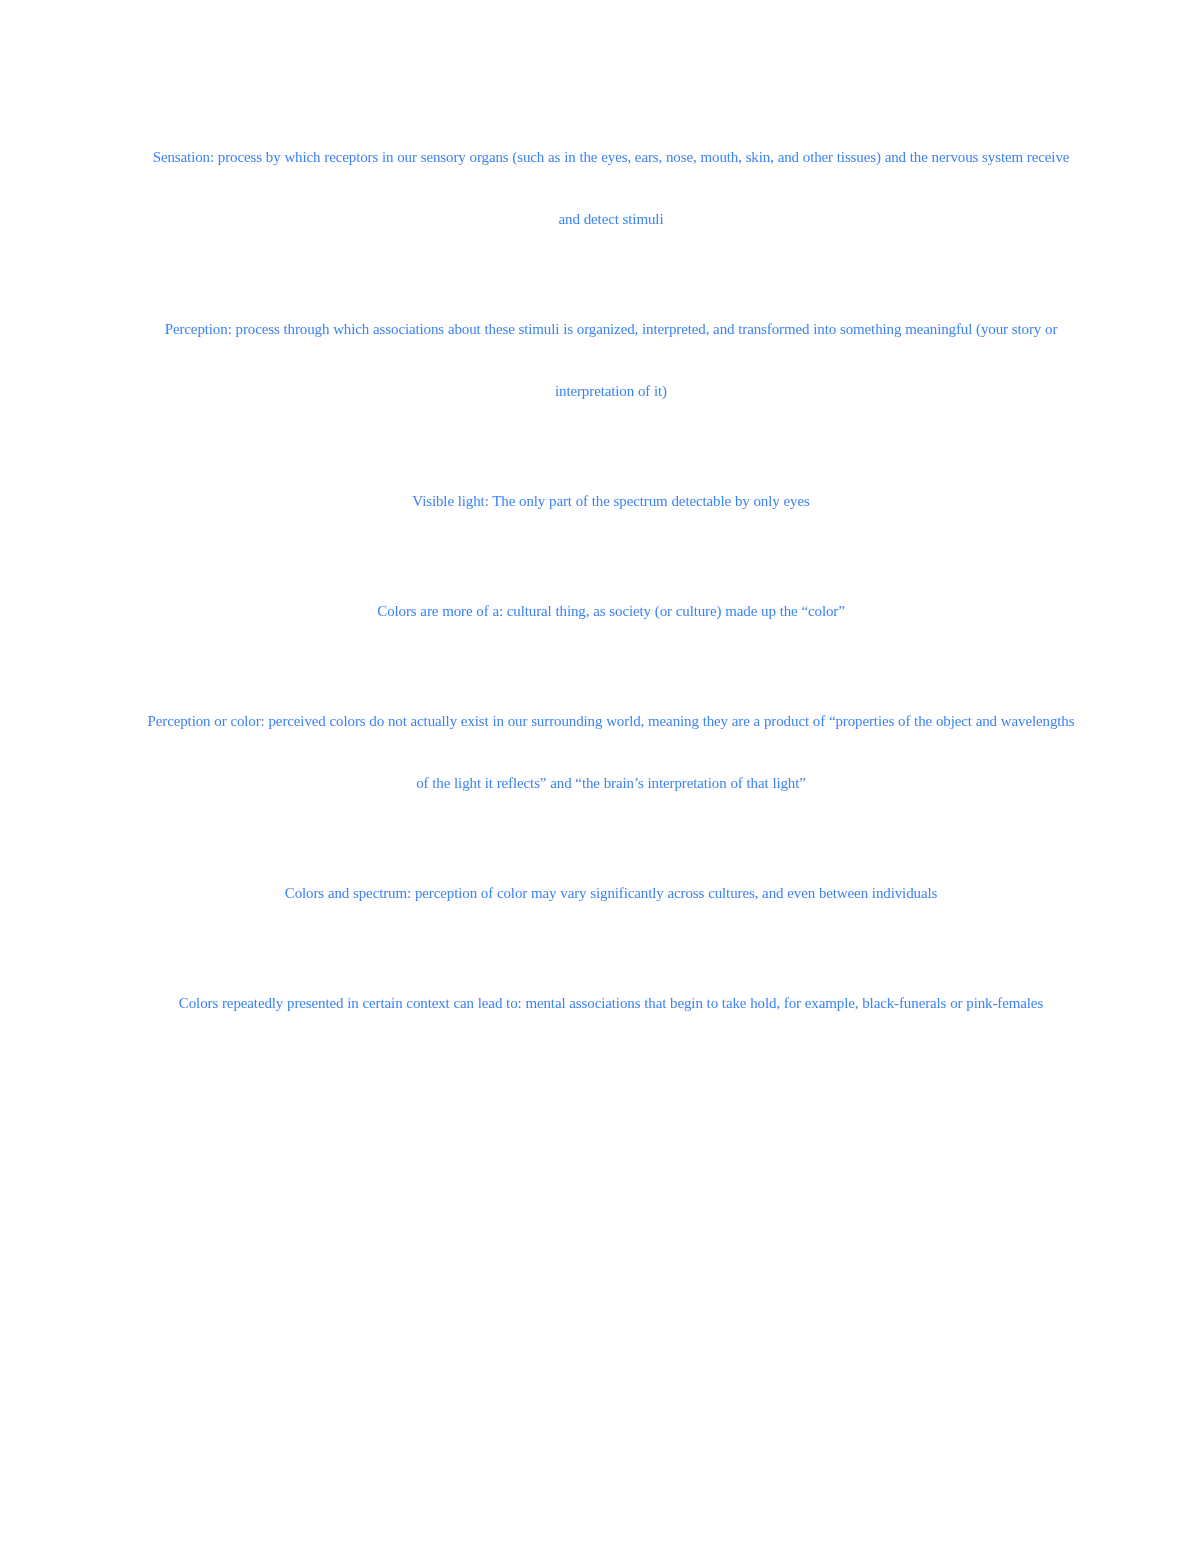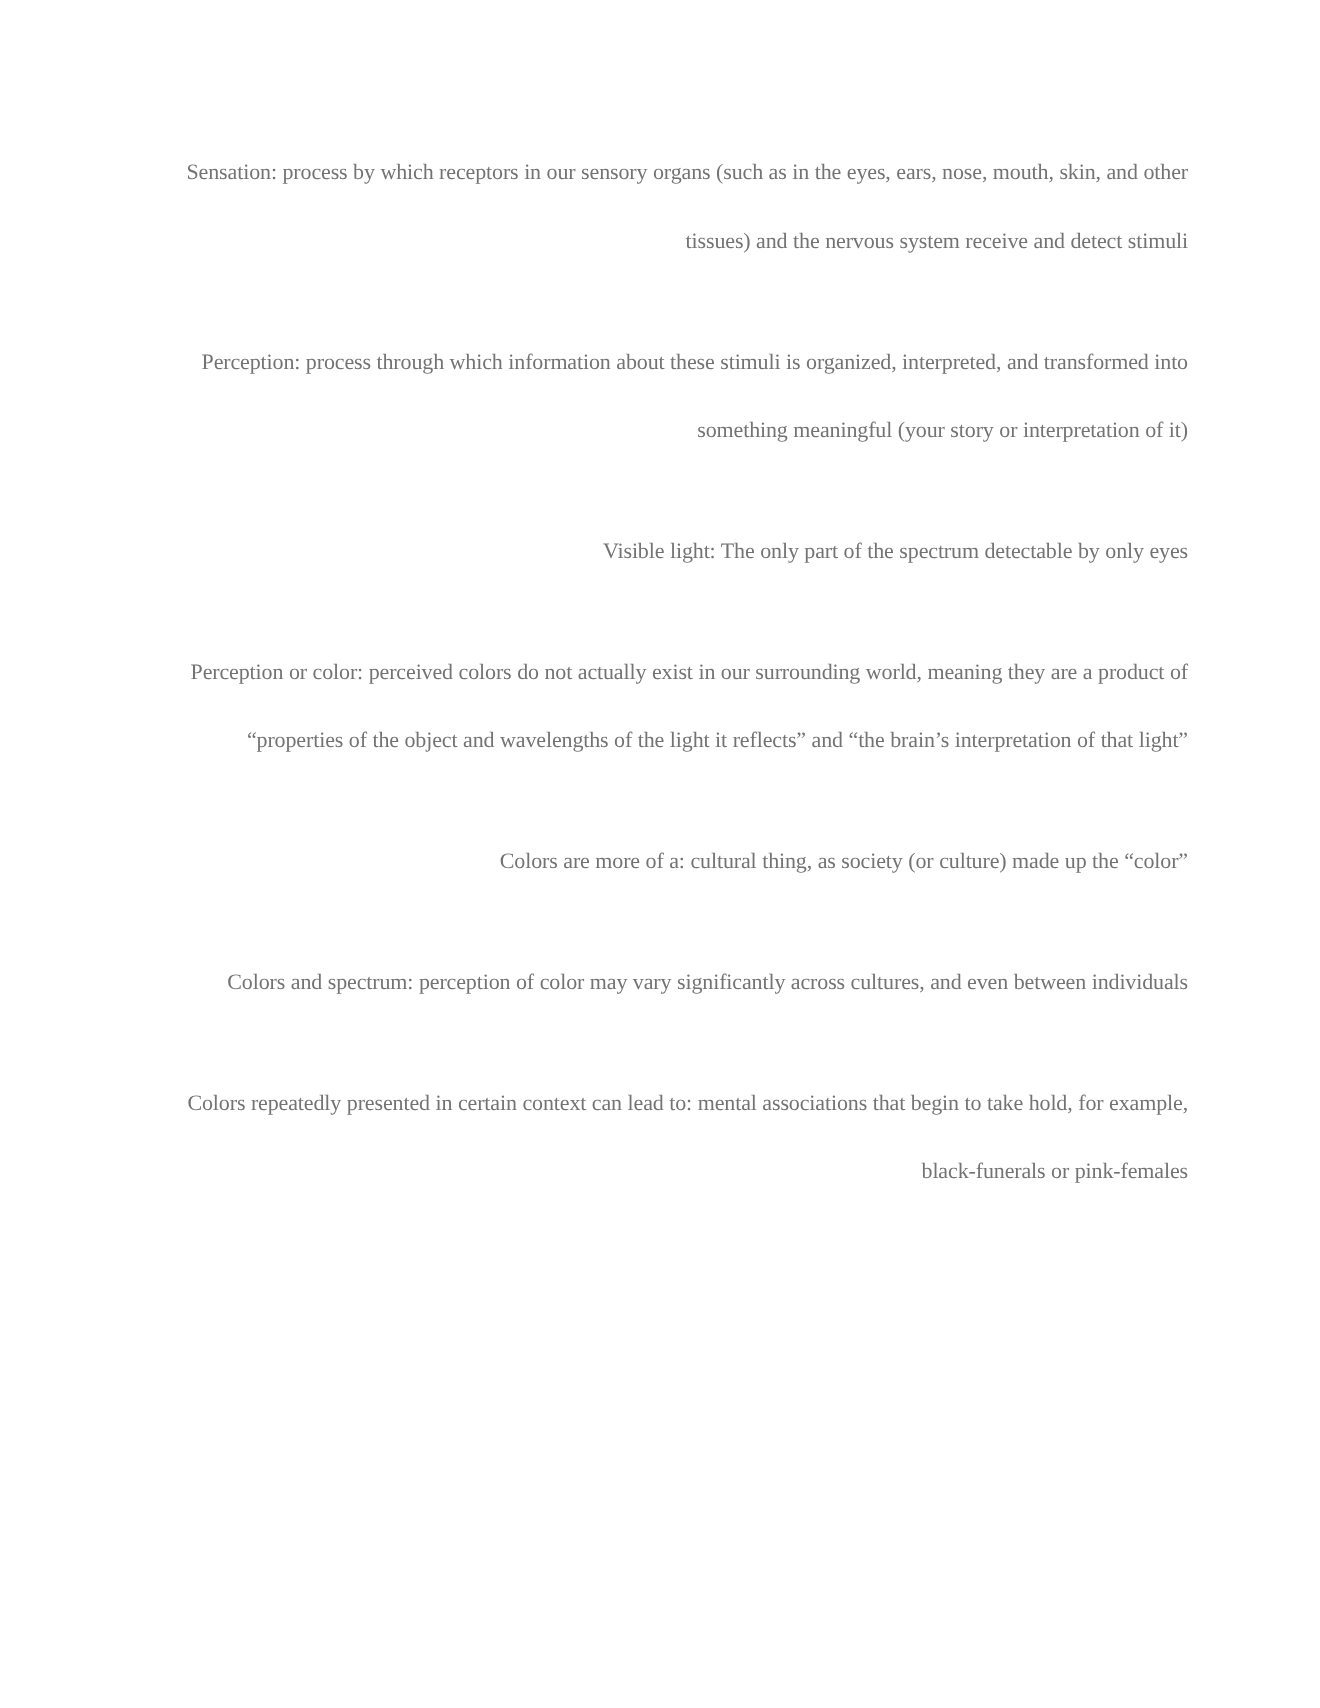--- a/index.html
+++ b/index.html
@@ -16,50 +16,50 @@
     box-sizing: border-box;
   }
   .doc-body {
     position: absolute;
     left: 142px;
     top: 126px;
     width: 938px;
   }
   .para {
     font-family: "Liberation Serif", "DejaVu Serif", serif;
-    font-size: 20px;
+    font-size: 15px;
     line-height: 62px;
-    color: #737373;
+    color: #3b82f6;
     margin: 0 0 48px 0;
-    text-align: right;
+    text-align: center;
     letter-spacing: -0.12px;
     word-spacing: 0.2px;
     font-stretch: condensed;
     transform-origin: left top;
   }
   .para:last-child {
     margin-bottom: 0;
   }
 </style>
 </head>
 <body>
 
 <div class="page">
   <div class="doc-body">
 
     <p class="para">Sensation: process by which receptors in our sensory organs (such as in the eyes, ears, nose, mouth, skin, and other tissues) and the nervous system receive and detect stimuli</p>
 
-    <p class="para">Perception: process through which information about these stimuli is organized, interpreted, and transformed into something meaningful (your story or interpretation of it)</p>
+    <p class="para">Perception: process through which associations about these stimuli is organized, interpreted, and transformed into something meaningful (your story or interpretation of it)</p>
 
 
     <p class="para">Visible light: The only part of the spectrum detectable by only eyes</p>
 
+    <p class="para">Colors are more of a: cultural thing, as society (or culture) made up the “color”</p>
+
     <p class="para">Perception or color: perceived colors do not actually exist in our surrounding world, meaning they are a product of “properties of the object and wavelengths of the light it reflects” and “the brain’s interpretation of that light”</p>
-
-    <p class="para">Colors are more of a: cultural thing, as society (or culture) made up the “color”</p>
 
     <p class="para">Colors and spectrum: perception of color may vary significantly across cultures, and even between individuals</p>
 
     <p class="para">Colors repeatedly presented in certain context can lead to: mental associations that begin to take hold, for example, black-funerals or pink-females</p>
 
 
   </div>
 </div>
 
 </body></html>

